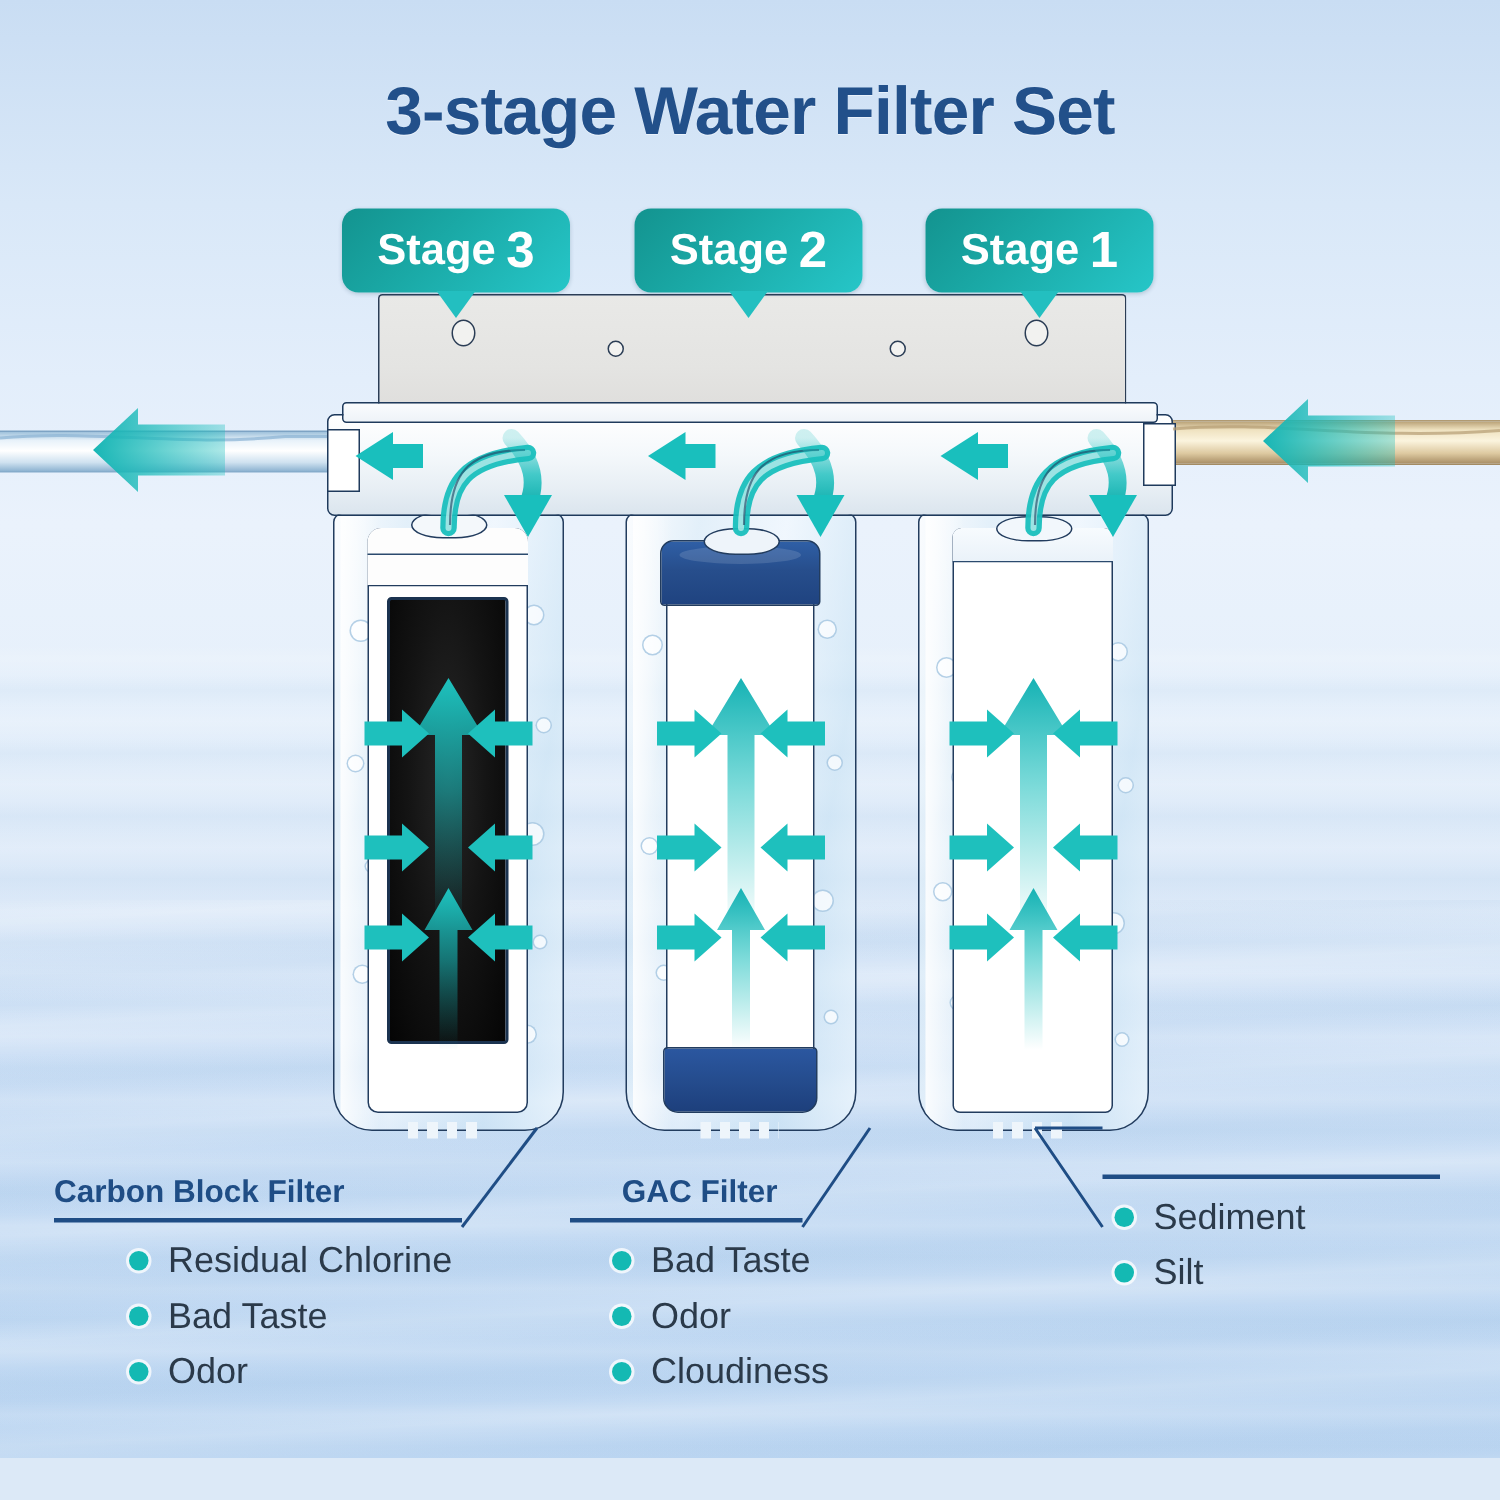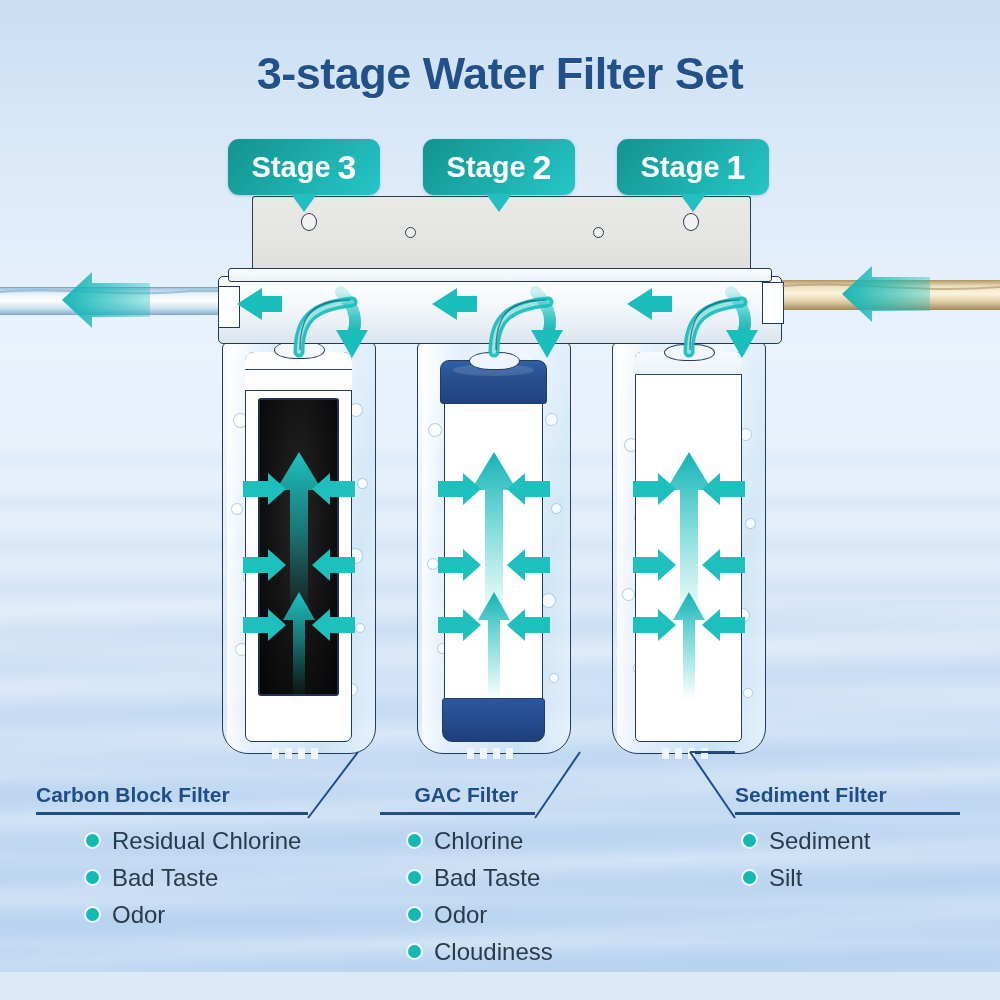--- a/index.html
+++ b/index.html
@@ -456,39 +456,34 @@
         </li>
     </ul>
   </div>
 
   <div class="lblgroup" id="grpB">
     <div class="lbl-title">GAC Filter</div>
     <div class="lbl-rule"></div>
     <ul class="lbl-list">
       <li>
           <span class="dot"></span>
-          <span>Chlorine</span>
-        </li>
-      <li>
-          <span class="dot"></span>
           <span>Bad Taste</span>
         </li>
       <li>
           <span class="dot"></span>
           <span>Odor</span>
         </li>
       <li>
           <span class="dot"></span>
           <span>Cloudiness</span>
         </li>
     </ul>
   </div>
 
   <div class="lblgroup" id="grpC">
-    <div class="lbl-title">Sediment Filter</div>
     <div class="lbl-rule"></div>
     <ul class="lbl-list">
       <li>
           <span class="dot"></span>
           <span>Sediment</span>
         </li>
       <li>
           <span class="dot"></span>
           <span>Silt</span>
         </li>

